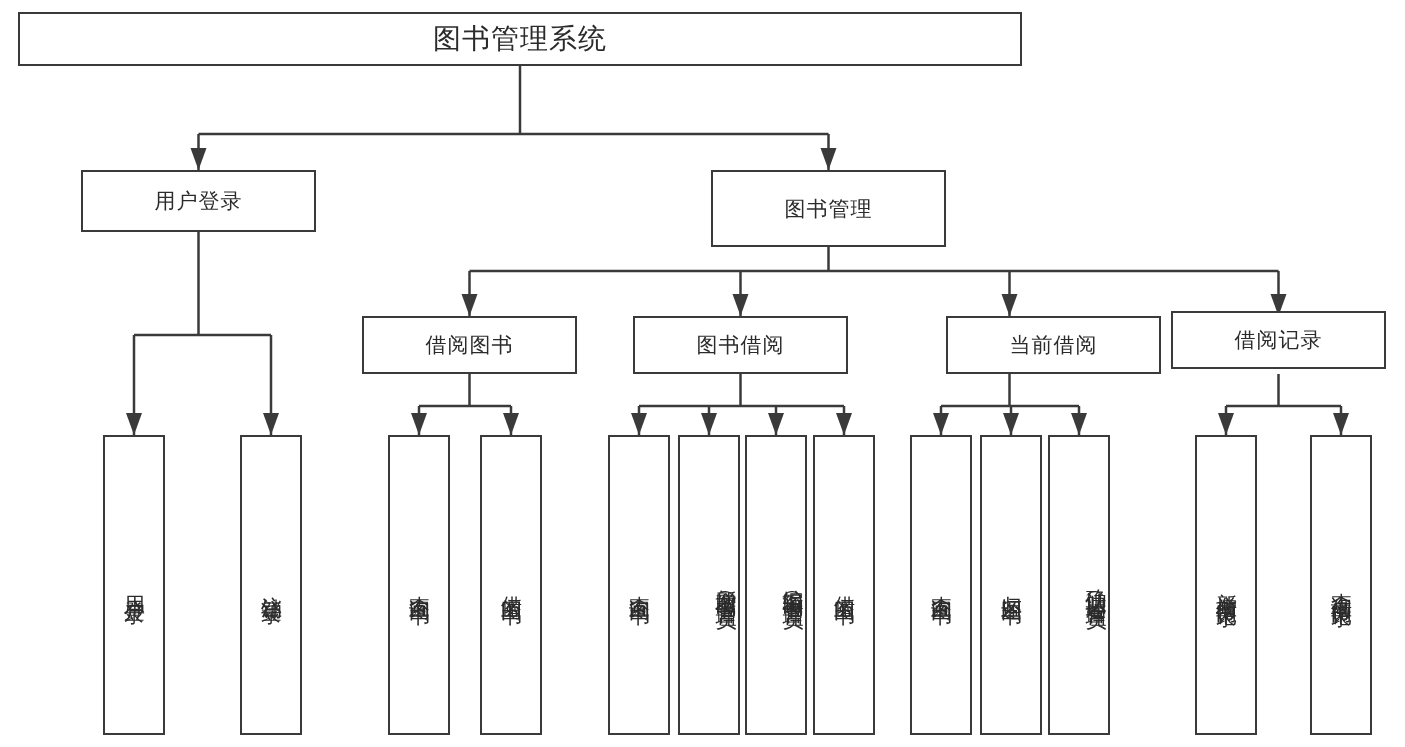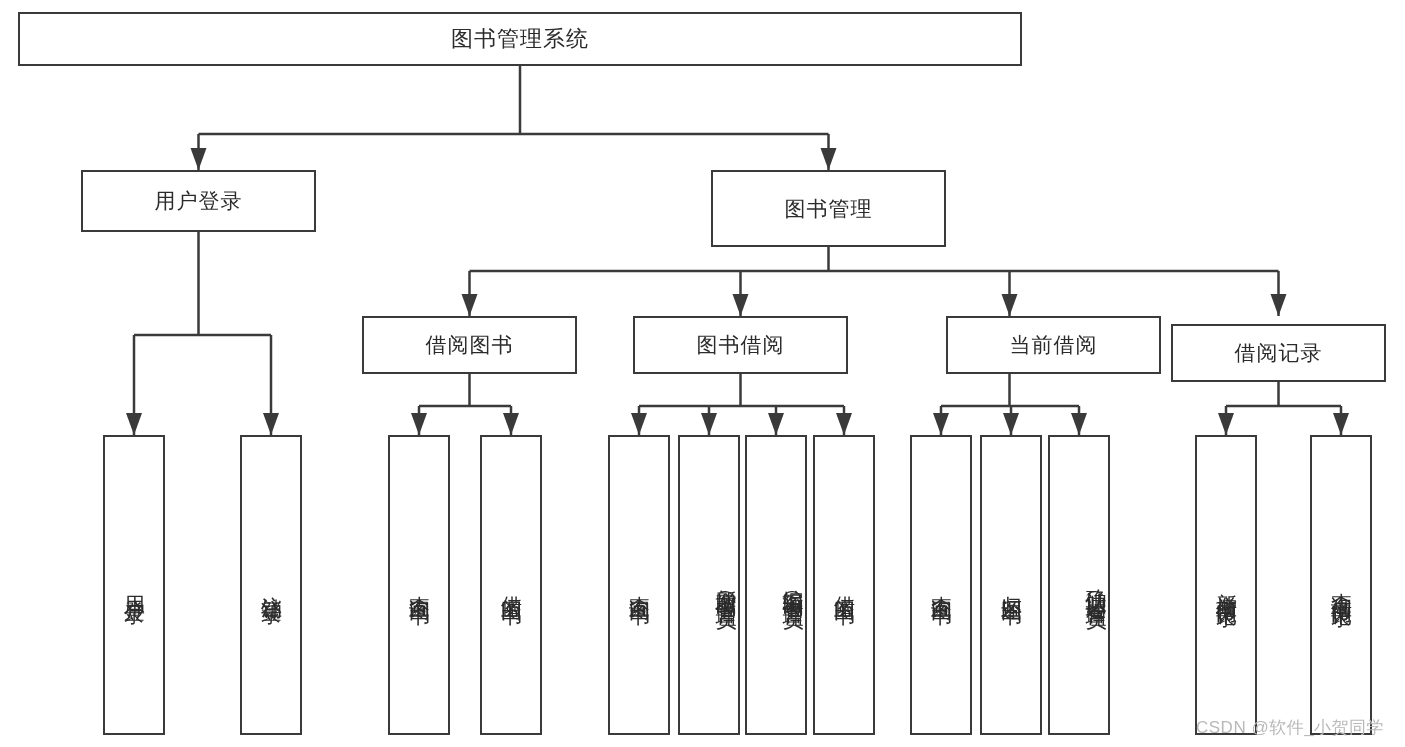--- a/index.html
+++ b/index.html
@@ -35,21 +35,21 @@
     justify-content: center;
     color: #2b2b2b;
   }
   .node.horiz {
     font-size: 21px;
     line-height: 1.2;
     letter-spacing: 1px;
     white-space: nowrap;
   }
   .node.root {
-    font-size: 22px;
+    font-size: 28px;
   }
   .node.vert {
     writing-mode: vertical-rl;
     text-orientation: upright;
     font-size: 21px;
     line-height: 1.18;
     letter-spacing: 3px;
     padding: 4px 0;
     white-space: nowrap;
   }
@@ -136,21 +136,21 @@
       </div>
       <div class="node horiz" style="left: 362px; top: 316px; width: 215px; height: 58px;">
         <span>借阅图书</span>
       </div>
       <div class="node horiz" style="left: 633px; top: 316px; width: 215px; height: 58px; text-align: right;">
         <span>图书借阅</span>
       </div>
       <div class="node horiz" style="left: 902px; top: 316px; width: 215px; height: 58px; margin-left: 44px;">
         <span>当前借阅</span>
       </div>
-      <div class="node horiz" style="left: 1171px; top: 324px; width: 215px; height: 58px;">
+      <div class="node horiz" style="left: 1171px; top: 311px; width: 215px; height: 58px;">
         <span>借阅记录</span>
       </div>
       <div class="node vert" style="left: 103px; top: 435px; width: 62px; height: 300px;">
         <span>用户登录</span>
       </div>
       <div class="node vert" style="left: 240px; top: 435px; width: 62px; height: 300px;">
         <span>注销登录</span>
       </div>
       <div class="node vert" style="left: 388px; top: 435px; width: 62px; height: 300px;">
         <span>查询图书</span>
@@ -179,14 +179,13 @@
       <div class="node vert top-align" style="left: 1048px; top: 435px; width: 62px; height: 300px;">
         <span>确认归还（管理员）</span>
       </div>
       <div class="node vert" style="left: 1195px; top: 435px; width: 62px; height: 300px;">
         <span>新增借阅记录</span>
       </div>
       <div class="node vert" style="left: 1310px; top: 435px; width: 62px; height: 300px;">
         <span>查询借阅记录</span>
       </div>
     </div>
-  <div class="watermark" style="left:1196px; top:716px;">CSDN @软件_小贺同学</div>
 </div>
 
 </body></html>

